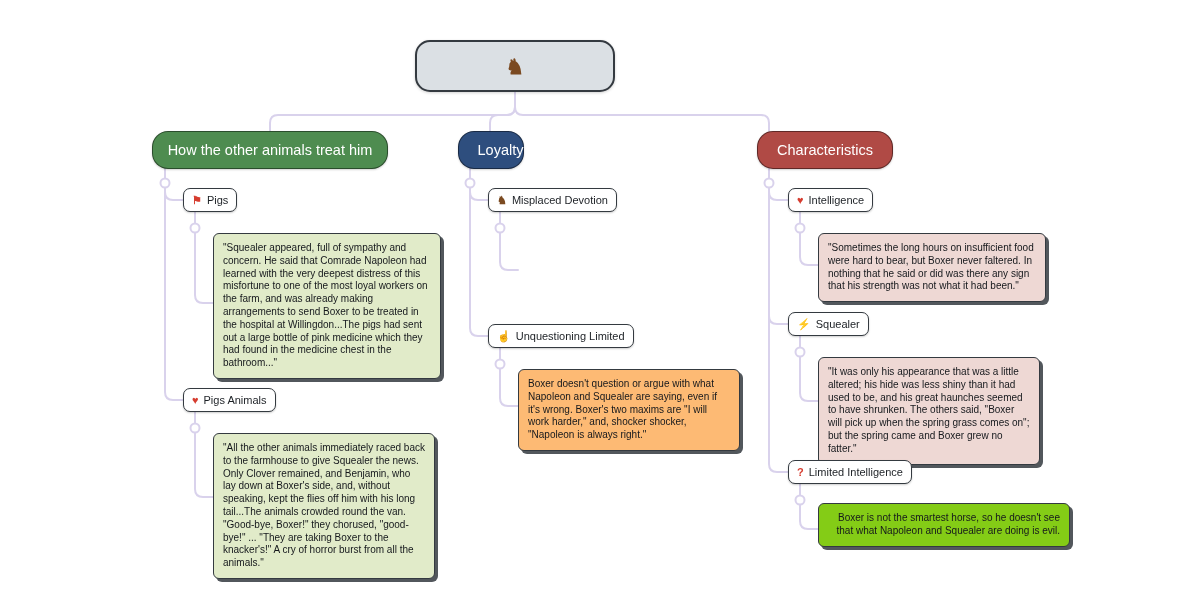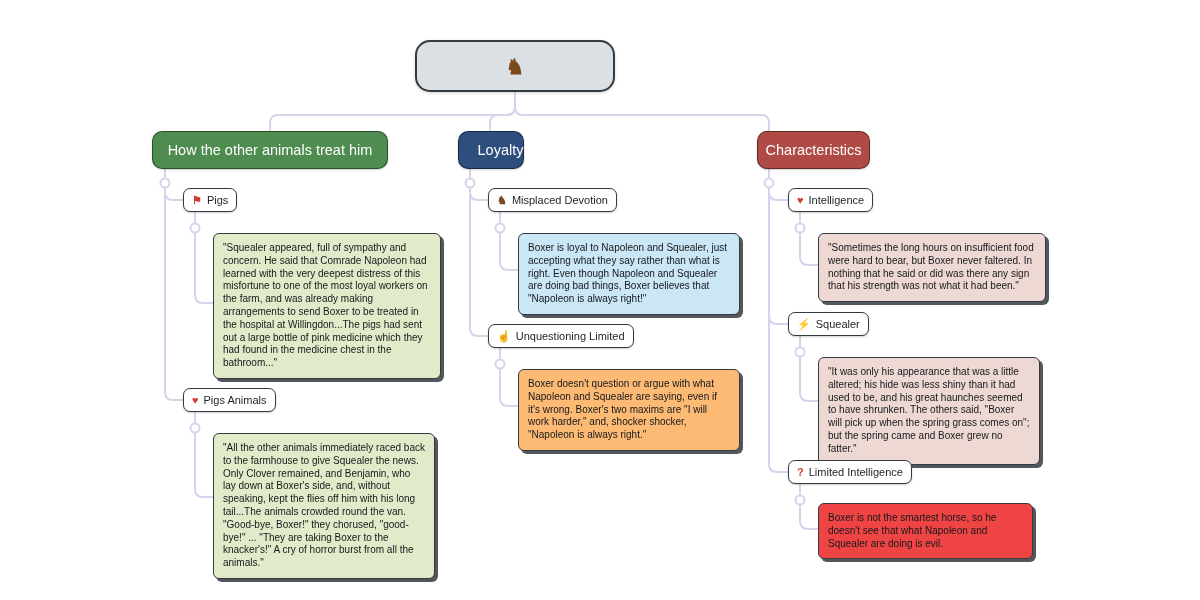--- a/index.html
+++ b/index.html
@@ -3,21 +3,21 @@
 <meta charset="utf-8">
 <style>
   html,body{margin:0;padding:0;}
   body{width:1200px;height:600px;background:#ffffff;font-family:"Liberation Sans",sans-serif;position:relative;overflow:hidden;}
   .canvas{position:absolute;left:0;top:0;width:1200px;height:600px;}
   .connectors{position:absolute;left:0;top:0;}
   .node{position:absolute;display:flex;align-items:center;justify-content:center;box-sizing:border-box;}
   .root-node{left:415px;top:40px;width:200px;height:52px;border:2px solid #343a40;border-radius:15px;
              font-size:19px;font-weight:600;color:#16191d;gap:8px;box-shadow:0 1px 3px rgba(0,0,0,.18);}
   .root-node .glyph{font-size:21px;}
-  .branch{height:38px;border:1.5px solid rgba(0,0,0,.45);border-radius:10px;color:#ffffff;
+  .branch{height:38px;border:1.5px solid rgba(0,0,0,.45);border-radius:16px;color:#ffffff;
           font-size:14.5px;font-weight:500;box-shadow:0 1px 2px rgba(0,0,0,.18);}
   .subnode{height:24px;background:#ffffff;border:1.5px solid #343a40;border-radius:7px;font-size:11px;
            color:#1c2025;padding:0 8px;gap:5px;white-space:nowrap;box-shadow:0 1px 2px rgba(0,0,0,.2);}
   .glyph{line-height:1;font-weight:700;}
   .note{position:absolute;box-sizing:border-box;border:1.5px solid #343a40;border-radius:6px;
         padding:8px 9px;font-size:10px;line-height:1.28;color:#15181c;box-shadow:3px 3px 0 rgba(52,58,64,.85);}
 </style>
 </head>
 <body>
 
@@ -78,43 +78,42 @@
   <div class="note" style="left: 213px; top: 433px; width: 222px; background: rgb(225, 235, 201);">"All the other animals immediately raced back to the farmhouse to give Squealer the news. Only Clover remained, and Benjamin, who lay down at Boxer's side, and, without speaking, kept the flies off him with his long tail...The animals crowded round the van. "Good-bye, Boxer!" they chorused, "good-bye!" ... "They are taking Boxer to the knacker's!" A cry of horror burst from all the animals."</div>
 
   <div class="node branch" style="left: 458px; top: 131px; width: 66px; background: rgb(46, 78, 126); padding-left: 19px;">
     <span>Loyalty</span>
   </div>
 
   <div class="node subnode" style="left:488px;top:188px;">
     <span class="glyph" style="color: rgb(123, 74, 33);">♞</span>
     <span>Misplaced Devotion</span>
   </div>
-  <div class="note" style="left: 518px; top: 233px; width: 222px; background: rgb(203, 230, 245);">Boxer is loyal to Napoleon and Squealer, just accepting what they say rather than what is right. Even though Napoleon and Squealer are doing bad things, Boxer believes that "Napoleon is always right!"</div>
 
   <div class="node subnode" style="left:488px;top:324px;">
     <span class="glyph" style="color: rgb(201, 143, 78);">☝</span>
     <span>Unquestioning Limited</span>
   </div>
   <div class="note" style="left: 518px; top: 369px; width: 222px; background: #fdba74;">Boxer doesn't question or argue with what Napoleon and Squealer are saying, even if it's wrong. Boxer's two maxims are "I will work harder," and, shocker shocker, "Napoleon is always right."</div>
 
-  <div class="node branch" style="left: 757px; top: 131px; width: 113px; background: rgb(176, 74, 69);">
+  <div class="node branch" style="left: 757px; top: 131px; width: 136px; background: rgb(176, 74, 69);">
     <span>Characteristics</span>
   </div>
 
   <div class="node subnode" style="left:788px;top:188px;">
     <span class="glyph" style="color: rgb(214, 60, 47);">♥</span>
     <span>Intelligence</span>
   </div>
   <div class="note" style="left: 818px; top: 233px; width: 228px; background: rgb(238, 216, 212);">"Sometimes the long hours on insufficient food were hard to bear, but Boxer never faltered. In nothing that he said or did was there any sign that his strength was not what it had been."</div>
 
   <div class="node subnode" style="left:788px;top:312px;">
     <span class="glyph" style="color: rgb(217, 164, 59);">⚡</span>
     <span>Squealer</span>
   </div>
   <div class="note" style="left: 818px; top: 357px; width: 222px; background: rgb(238, 216, 212);">"It was only his appearance that was a little altered; his hide was less shiny than it had used to be, and his great haunches seemed to have shrunken. The others said, "Boxer will pick up when the spring grass comes on"; but the spring came and Boxer grew no fatter."</div>
 
   <div class="node subnode" style="left:788px;top:460px;">
     <span class="glyph" style="color: rgb(214, 60, 47);">?</span>
     <span>Limited Intelligence</span>
   </div>
-  <div class="note" style="left: 818px; top: 503px; width: 215px; background: #ef4444;">Boxer is not the smartest horse, so he doesn't see that what Napoleon and Squealer are doing is evil.</div>
+  <div class="note" style="left: 818px; top: 503px; width: 252px; background: #84cc16; text-align: right;">Boxer is not the smartest horse, so he doesn't see that what Napoleon and Squealer are doing is evil.</div>
 
 </div>
 
 </body></html>

